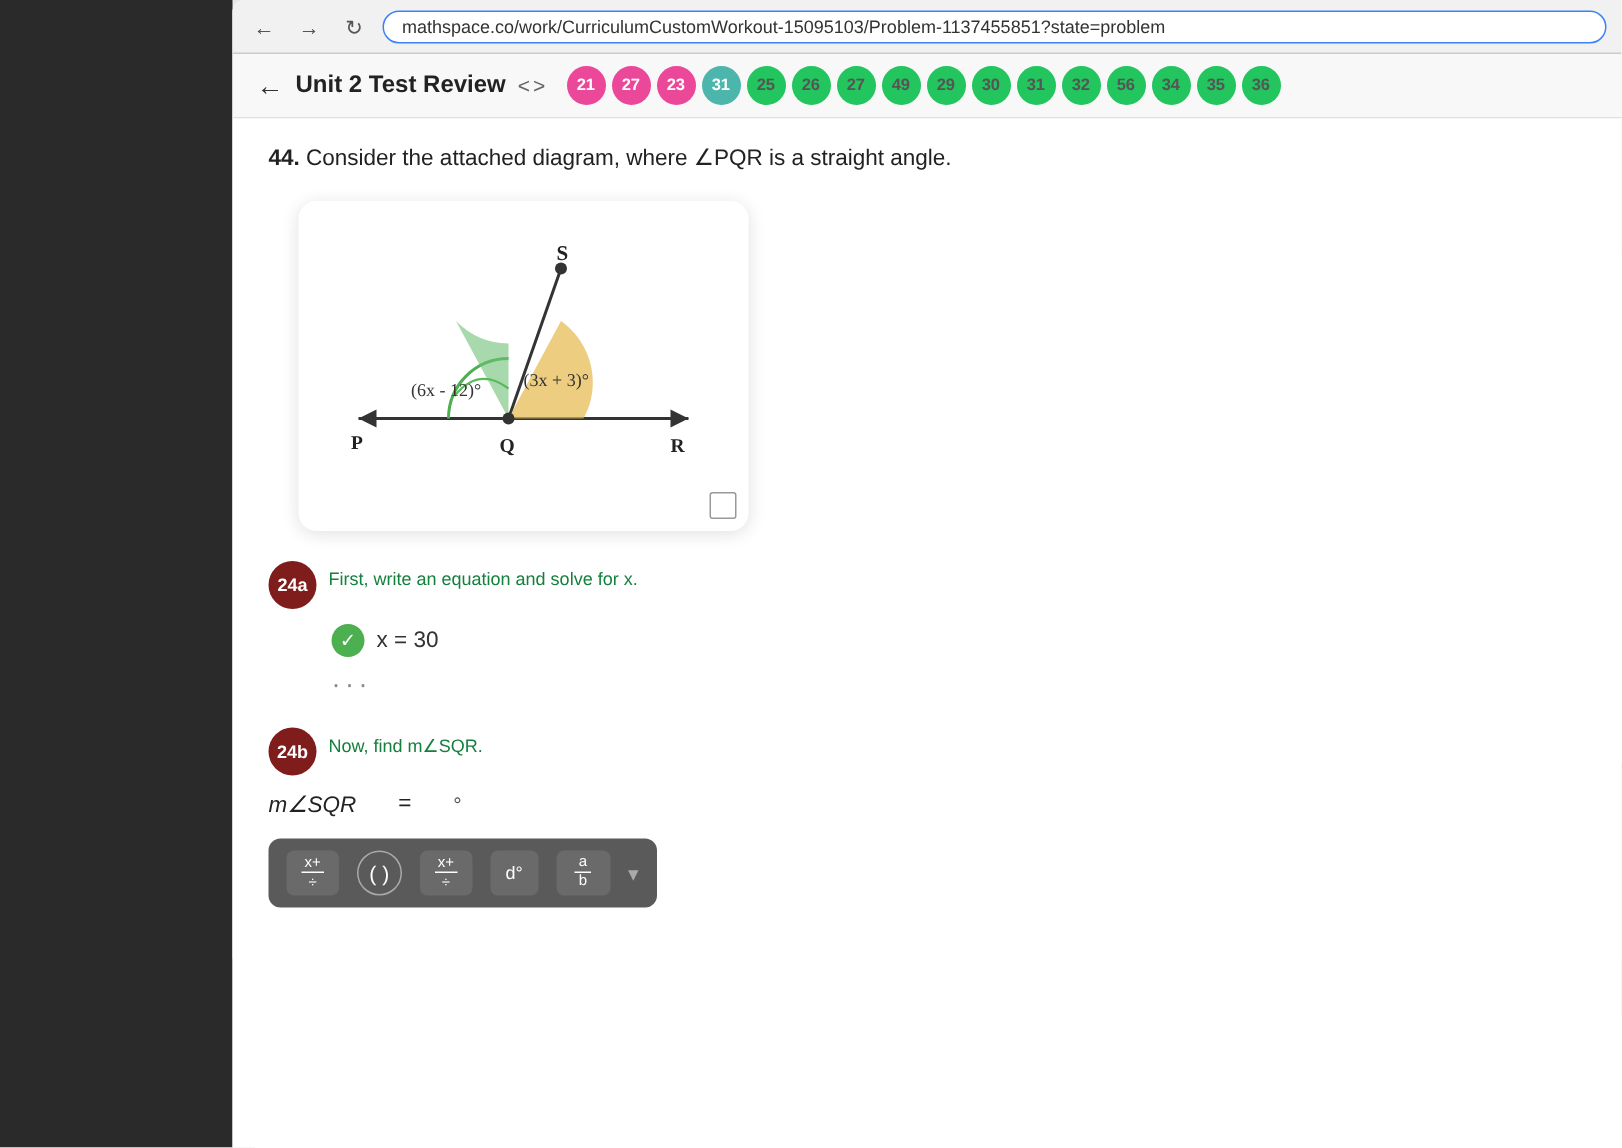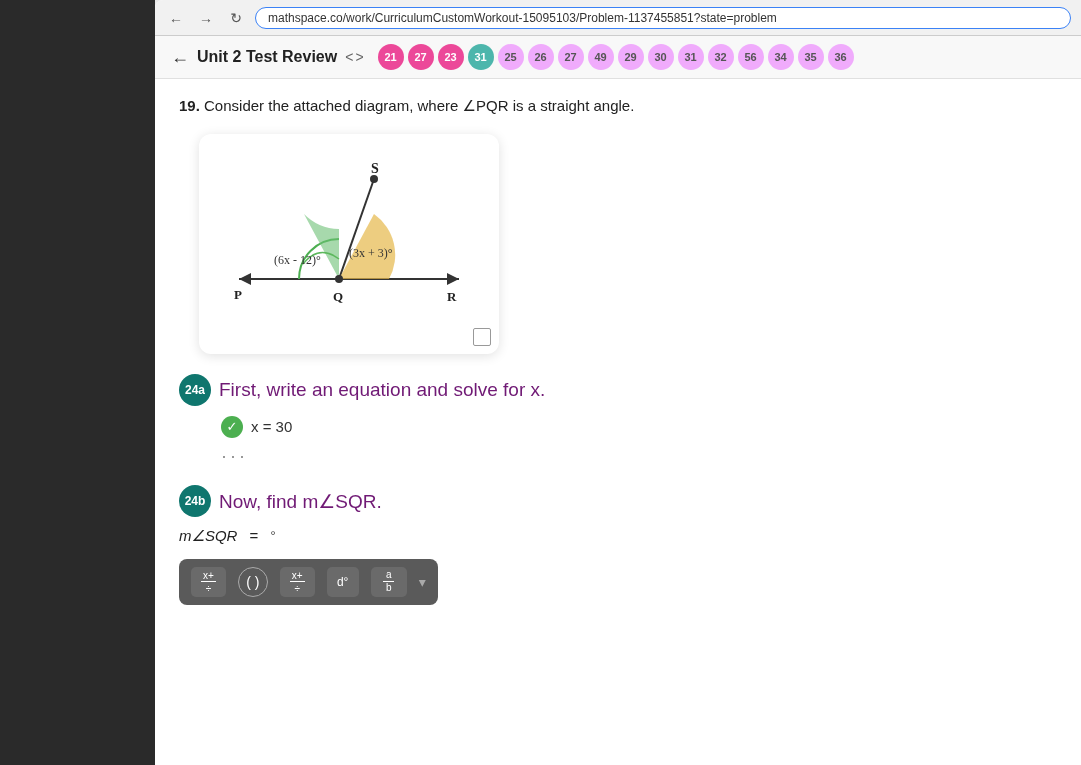--- a/index.html
+++ b/index.html
@@ -104,21 +104,21 @@
       display: flex;
       gap: 4px;
       align-items: center;
       margin-left: 6px;
     }
 
     .prob-num {
       width: 26px;
       height: 26px;
       border-radius: 50%;
-      background: #f0abfc;
+      background: #22c55e;
       display: flex;
       align-items: center;
       justify-content: center;
       font-size: 11px;
       font-weight: 600;
       color: #555;
       cursor: pointer;
     }
 
     .prob-num.active {
@@ -184,37 +184,37 @@
       margin-bottom: 18px;
     }
 
     .part-badge {
       display: inline-flex;
       align-items: center;
       justify-content: center;
       width: 32px;
       height: 32px;
       border-radius: 50%;
-      background: #0f766e;
+      background: #7f1d1d;
       color: white;
       font-size: 12px;
       font-weight: 700;
       margin-right: 8px;
       flex-shrink: 0;
     }
 
     .part-row {
       display: flex;
       align-items: flex-start;
       margin-bottom: 10px;
     }
 
     .part-text {
-      font-size: 19px;
-      color: #701a75;
+      font-size: 12px;
+      color: #15803d;
       padding-top: 5px;
     }
 
     .correct-answer {
       display: flex;
       align-items: center;
       gap: 8px;
       margin-left: 42px;
       margin-bottom: 8px;
     }
@@ -241,21 +241,21 @@
       color: #888;
       font-size: 18px;
       letter-spacing: 3px;
       margin-bottom: 16px;
     }
 
     
     .input-row {
       display: flex;
       align-items: center;
-      gap: 8px;
+      gap: 24px;
       margin-left: 0;
       margin-bottom: 14px;
     }
 
     .msqr-label {
       font-size: 15px;
       color: #222;
       font-style: italic;
       white-space: nowrap;
     }
@@ -405,21 +405,21 @@
       <div class="prob-num">56</div>
       <div class="prob-num">34</div>
       <div class="prob-num">35</div>
       <div class="prob-num">36</div>
     </div>
   </div>
 
   <div class="main-content">
 
     <p class="problem-header">
-      <span class="problem-number">19.</span>
+      <span class="problem-number">44.</span>
       <span>Consider the attached diagram, where ∠PQR is a straight angle.</span>
     </p>
 
     <div class="diagram-container">
       <svg class="diagram-svg" viewBox="0 0 260 190">
 
         <line x1="20" y1="130" x2="240" y2="130" stroke="#333" stroke-width="2"></line>
 
         <polygon points="20,130 32,124 32,136" fill="#333"></polygon>
 

